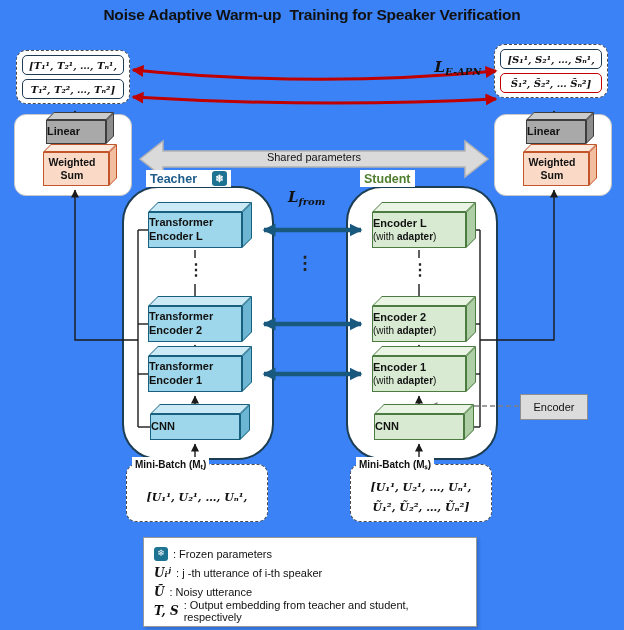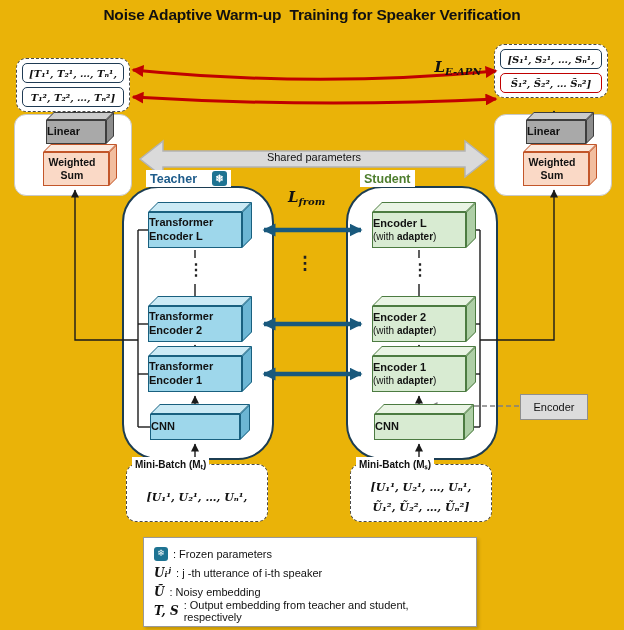--- a/index.html
+++ b/index.html
@@ -1,16 +1,16 @@
 <!DOCTYPE html>
 <html><head>
 <meta charset="utf-8">
 <style>
   html,body{margin:0;padding:0;background:#fff;}
-  #stage{position:relative;width:624px;height:630px;background:#eab308;overflow:hidden;
+  #stage{position:relative;width:624px;height:630px;background:#3b82f6;overflow:hidden;
          font-family:"Liberation Sans",sans-serif;color:#111;}
   .abs{position:absolute;}
   #title{top:6px;left:0;width:624px;text-align:center;font-size:15.5px;font-weight:bold;
          letter-spacing:-0.2px;white-space:pre;z-index:4;}
   
   #overlay{position:absolute;left:0;top:0;z-index:2;pointer-events:none;}
   
   .bigbox{border:2.5px solid #1C3D52;border-radius:36px;background:#fff;z-index:1;}
   .modbox{border:1.5px solid #C8C8C8;border-radius:12px;background:#fff;z-index:1;}
   .dashbox{border:1.7px dashed #4A4A4A;border-radius:10px;background:#fff;z-index:1;
@@ -126,21 +126,21 @@
 
     <g stroke="#19597D" stroke-width="4.5">
       <line x1="264" y1="230" x2="361" y2="230" marker-start="url(#ah-t)" marker-end="url(#ah-t)"></line>
       <line x1="264" y1="324" x2="361" y2="324" marker-start="url(#ah-t)" marker-end="url(#ah-t)"></line>
       <line x1="264" y1="374" x2="361" y2="374" marker-start="url(#ah-t)" marker-end="url(#ah-t)"></line>
     </g>
 
     <line x1="519" y1="406" x2="430" y2="406" stroke="#808080" stroke-width="1.4" stroke-dasharray="5,3" marker-end="url(#ah-g)"></line>
   </svg>
 
-  <div class="abs dashbox" style="left:16px;top:58px;width:114px;height:54px;">
+  <div class="abs dashbox" style="left:16px;top:50px;width:114px;height:54px;">
     <div class="pill" style="--pc:#1F3B54;">[T₁¹, T₂¹, …, Tₙ¹,</div>
     <div class="pill" style="--pc:#1F3B54;">T₁², T₂², …, Tₙ²]</div>
   </div>
 
   <div class="abs dashbox" style="left:494px;top:44px;width:114px;height:54px;">
     <div class="pill" style="--pc:#1F3B54;">[S₁¹, S₂¹, …, Sₙ¹,</div>
     <div class="pill" style="--pc:#C00000;">S̃₁², S̃₂², … S̃ₙ²]</div>
   </div>
 
   <div class="abs loss" style="left:420px;top:58px;width:76px;text-align:center;">
@@ -286,21 +286,21 @@
     <div class="lrow">
       <span class="badge lbadge">❄</span>
       <span>: Frozen parameters</span>
     </div>
     <div class="lrow">
       <span class="lsym">Uᵢʲ</span>
       <span>: j -th utterance of i-th speaker</span>
     </div>
     <div class="lrow">
       <span class="lsym">Ũ</span>
-      <span>: Noisy embedding</span>
+      <span>: Noisy utterance</span>
     </div>
     <div class="lrow">
       <span class="lsym">T, S</span>
       <span>: Output embedding from teacher and student, respectively</span>
     </div>
   </div>
 
 </div>
 
 </body></html>

